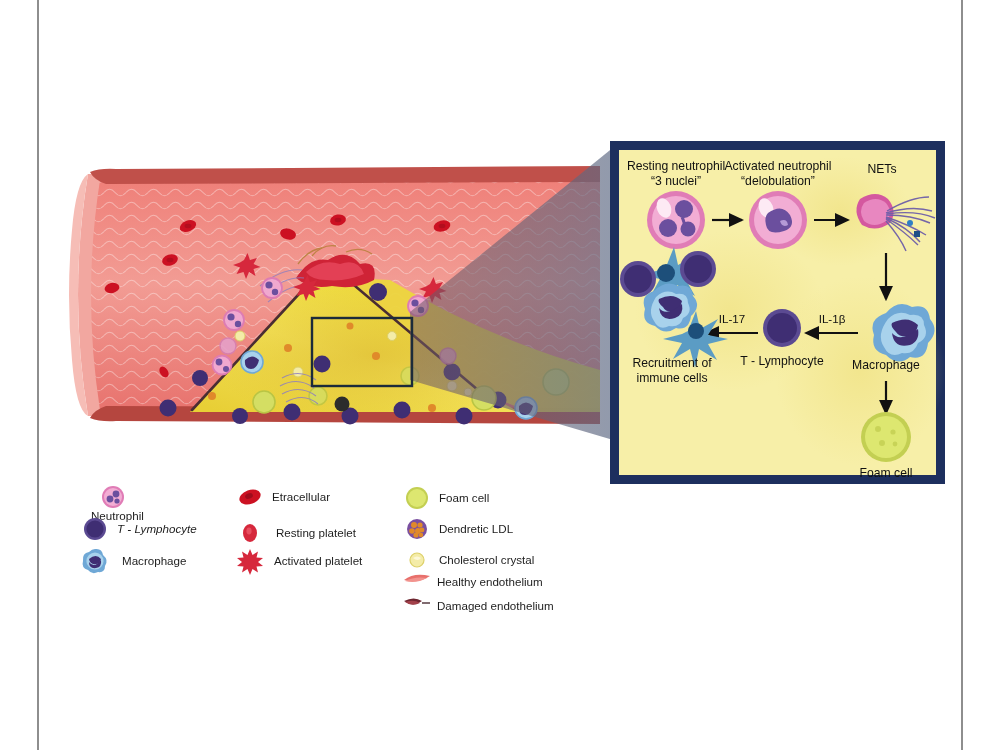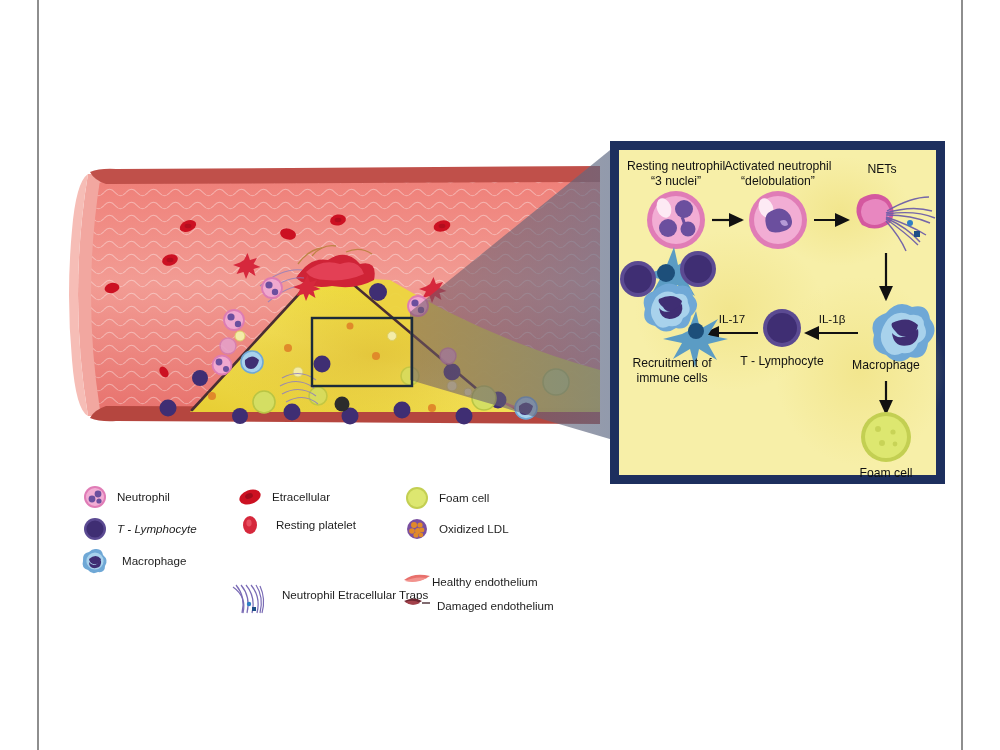--- a/index.html
+++ b/index.html
@@ -302,21 +302,21 @@
       </g>
     </g>
     <g font-size="12.2" fill="#111" text-anchor="middle">
       <text x="62" y="226">Recruitment of</text>
       <text x="62" y="241">immune cells</text>
     </g>
   </svg>
 
   <div id="legend">
 
-    <div class="leg-item" style="left:0;top:8px;">
+    <div class="leg-item" style="left:0;top:8px;flex-direction:column;">
       <span class="leg-ico">
         <svg width="26" height="26" viewBox="0 0 26 26">
           <circle cx="13" cy="13" r="11" fill="#e07cb6"></circle>
             <circle cx="13" cy="13" r="9" fill="#f2add4"></circle>
           <circle cx="16" cy="10" r="3.4" fill="#6b4f9e"></circle>
             <circle cx="10" cy="15" r="3.4" fill="#6b4f9e"></circle>
           <circle cx="17" cy="17" r="2.6" fill="#6b4f9e"></circle>
         </svg>
       </span>
       <span class="leg-lab" style="margin-left:9px;">Neutrophil</span>
@@ -348,49 +348,39 @@
     <div class="leg-item" style="left:155px;top:8px;">
       <span class="leg-ico">
         <svg width="26" height="26" viewBox="0 0 26 26">
           <ellipse cx="13" cy="13" rx="11" ry="7" fill="#cc1122" transform="rotate(-20 13 13)"></ellipse>
           <ellipse cx="12" cy="12" rx="4" ry="2.6" fill="#9e0c1c" transform="rotate(-20 12 12)"></ellipse>
         </svg>
       </span>
       <span class="leg-lab" style="margin-left:9px;">Etracellular</span>
     </div>
 
-    <div class="leg-item" style="left:155px;top:36px;text-align:center;">
+    <div class="leg-item" style="left:155px;top:44px;text-align:center;">
       <span class="leg-ico">
         <svg width="26" height="26" viewBox="0 0 26 26">
           <ellipse cx="13" cy="13" rx="7" ry="9" fill="#d6283c"></ellipse>
           <ellipse cx="12" cy="11" rx="2.6" ry="3.4" fill="#f0606f" opacity="0.7"></ellipse>
         </svg>
       </span>
       <span class="leg-lab" style="margin-left:13px;">Resting platelet</span>
     </div>
 
-
-    <div class="leg-item" style="left:148px;top:106px;">
-      <span class="leg-ico leg-wide">
-        <svg width="44" height="34" viewBox="0 0 44 34">
-          <g stroke="#7a6bb5" stroke-width="1.2" fill="none">
-            <path d="M6 3 q10 12 6 28"></path>
-              <path d="M11 3 q10 12 6 28"></path>
-            <path d="M16 3 q10 12 6 28"></path>
-              <path d="M21 3 q10 12 6 28"></path>
-            <path d="M26 3 q8 12 4 28"></path>
-              <path d="M3 5 q14 10 10 26"></path>
-            <path d="M30 4 q6 13 2 27"></path>
-          </g>
-          <circle cx="19" cy="22" r="2.2" fill="#2f7fc4"></circle>
-          <rect x="22" y="25" width="4" height="4" fill="#1d4f86"></rect>
-        </svg>
-      </span>
-      <span class="leg-lab" style="margin-left:6px;">Neutrophil Etracellular Traps</span>
-    </div>
+    <div class="leg-item" style="left:155px;top:72px;">
+      <span class="leg-ico">
+        <svg width="26" height="26" viewBox="0 0 26 26">
+          <path d="M13 1 l2.5 6 l5.5 -3.5 l-1.5 6 l6.5 0.5 l-5 4 l5 4 l-6.5 0.5 l1.5 6 l-5.5 -3.5 l-2.5 6 l-2.5 -6 l-5.5 3.5 l1.5 -6 l-6.5 -0.5 l5 -4 l-5 -4 l6.5 -0.5 l-1.5 -6 l5.5 3.5 z" fill="#d6283c"></path>
+        </svg>
+      </span>
+      <span class="leg-lab" style="margin-left:11px;">Activated platelet</span>
+    </div>
+
 
     <div class="leg-item" style="left:322px;top:9px;">
       <span class="leg-ico">
         <svg width="26" height="26" viewBox="0 0 26 26">
           <circle cx="13" cy="13" r="11" fill="#c3cf52"></circle>
             <circle cx="13" cy="13" r="9" fill="#dde770"></circle>
         </svg>
       </span>
       <span class="leg-lab" style="margin-left:9px;">Foam cell</span>
     </div>
@@ -403,32 +393,41 @@
             <circle cx="10" cy="9" r="3"></circle>
               <circle cx="16" cy="9" r="2.6"></circle>
             <circle cx="8" cy="15" r="2.8"></circle>
               <circle cx="14" cy="15" r="3"></circle>
             <circle cx="18" cy="14" r="2.4"></circle>
               <circle cx="12" cy="19" r="2.6"></circle>
             <circle cx="17" cy="19" r="2.2"></circle>
           </g>
         </svg>
       </span>
-      <span class="leg-lab" style="margin-left:9px;">Oxidized LDL</span>
-    </div>
-
+      <span class="leg-lab" style="margin-left:9px;">Dendretic LDL</span>
+    </div>
+
+    <div class="leg-item" style="left:322px;top:71px;">
+      <span class="leg-ico">
+        <svg width="26" height="26" viewBox="0 0 26 26">
+          <circle cx="13" cy="13" r="7" fill="#f4eca8" stroke="#ddd06a" stroke-width="1.2"></circle>
+          <path d="M9 11 q4 -3 8 0 q-3 4 -8 0 z" fill="#fdf8d8"></path>
+        </svg>
+      </span>
+      <span class="leg-lab" style="margin-left:9px;">Cholesterol crystal</span>
+    </div>
 
     <div class="leg-item" style="left:320px;top:93px;">
       <span class="leg-ico" style="width:30px;">
         <svg width="30" height="18" viewBox="0 0 30 18">
           <path d="M2 11 q10 -8 26 -4 q-12 8 -26 4 z" fill="#e8706c"></path>
           <path d="M3 12 q10 -5 22 -3 q-11 6 -22 3 z" fill="#f2938e"></path>
         </svg>
       </span>
-      <span class="leg-lab" style="">Healthy endothelium</span>
+      <span class="leg-lab" style="margin-left:5px;">Healthy endothelium</span>
     </div>
 
     <div class="leg-item" style="left:320px;top:117px;text-align:right;">
       <span class="leg-ico" style="width:30px;">
         <svg width="30" height="18" viewBox="0 0 30 18">
           <path d="M2 8 q10 -5 18 0 q-9 7 -18 0 z" fill="#6e2630"></path>
           <path d="M3 9 q9 -3 15 1 q-8 4 -15 -1 z" fill="#a3414a"></path>
           <line x1="20" y1="10" x2="28" y2="10" stroke="#4a2d33" stroke-width="1.4"></line>
         </svg>
       </span>

